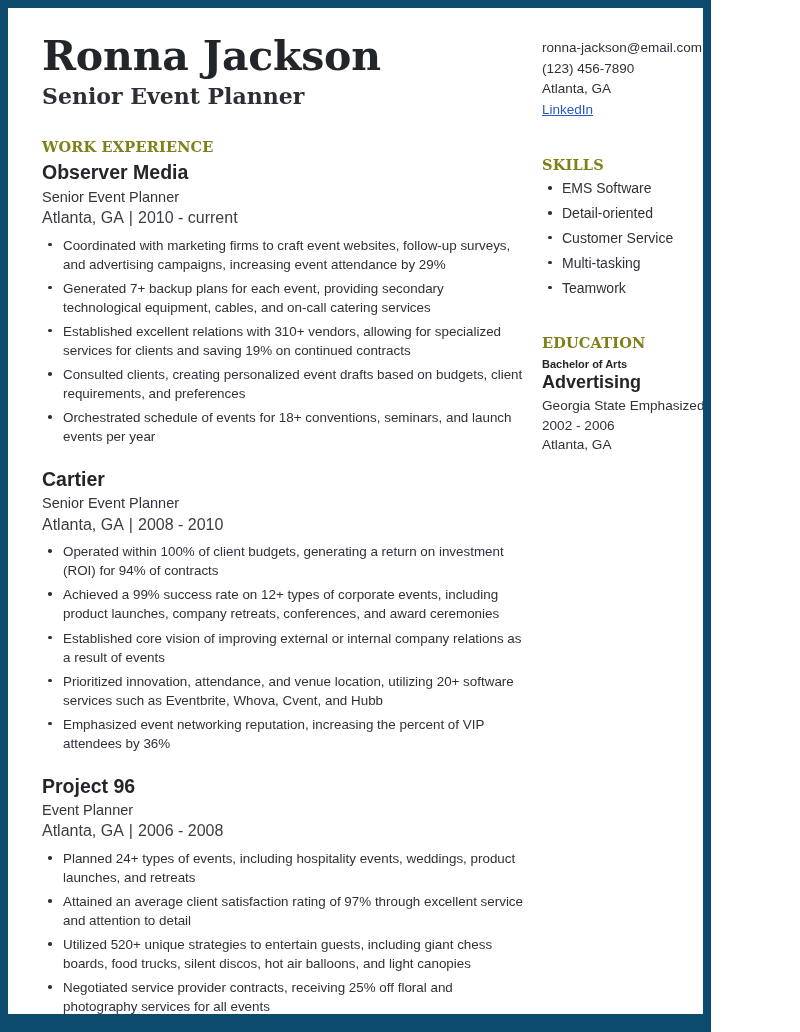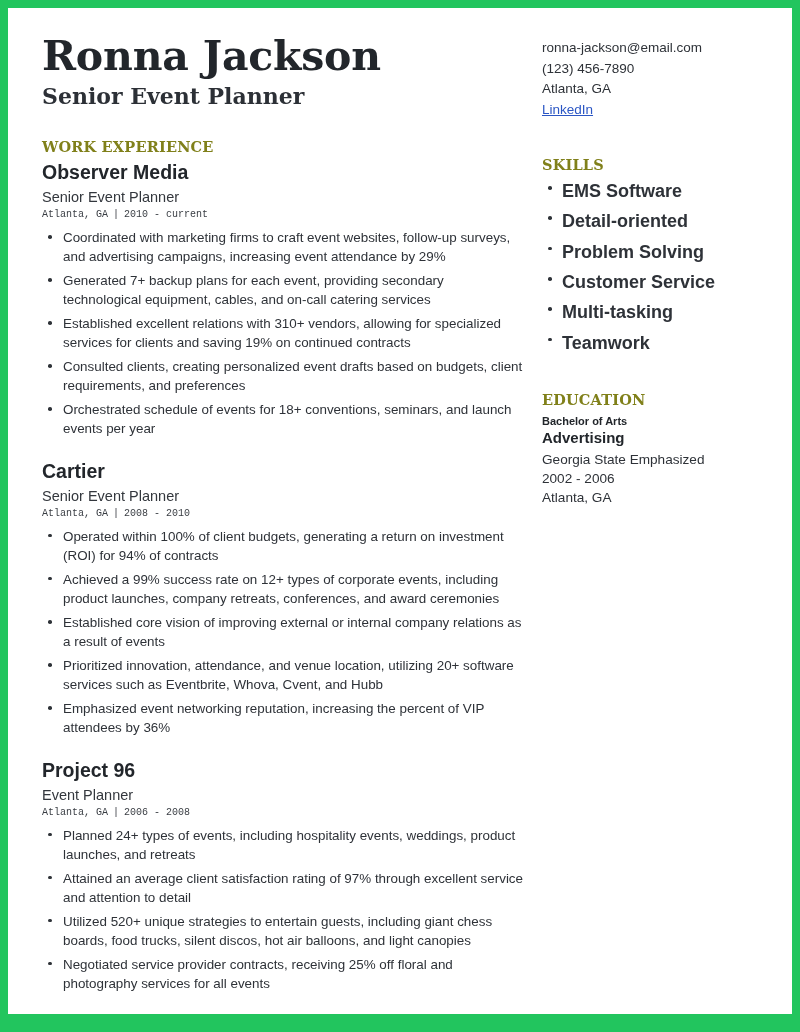--- a/index.html
+++ b/index.html
@@ -2,23 +2,23 @@
 <html><head>
 <meta charset="utf-8">
 <style>
   html, body {
     margin: 0;
     padding: 0;
     background: #ffffff;
   }
   .page {
     position: relative;
-    width: 800px;
+    width: 711px;
     height: 1032px;
-    background: #22c55e;
+    background: #0c4a6e;
     box-sizing: border-box;
     padding: 8px 8px 18px 8px;
     overflow: hidden;
     font-family: "Liberation Sans", sans-serif;
   }
   .sheet {
     position: relative;
     width: 100%;
     height: 100%;
     background: #ffffff;
@@ -100,25 +100,24 @@
     margin: 0 0 3px 0;
   }
   .job-title {
     font-size: 14.5px;
     font-weight: 400;
     color: #33373d;
     line-height: 1.25;
     margin: 0 0 2px 0;
   }
   .job-meta {
-    font-size: 10px;
+    font-size: 16px;
     color: #3a3e44;
     line-height: 1.3;
     margin: 0 0 7px 0;
-    font-family: Liberation Mono, monospace;
   }
   .job-meta .sep { padding: 0 5px; }
 
   ul.bullets {
     list-style: none;
     margin: 0;
     padding: 0;
   }
   ul.bullets li {
     position: relative;
@@ -143,46 +142,45 @@
   
   .right-section { margin-top: 0; }
   .right-section.education { margin-top: 36px; }
   ul.skills {
     list-style: none;
     margin: 4px 0 0 0;
     padding: 0;
   }
   ul.skills li {
     position: relative;
-    font-size: 18px;
+    font-size: 14px;
     color: #2e3238;
     line-height: 1.35;
     padding-left: 20px;
     margin-bottom: 6px;
-    font-weight: bold;
   }
   ul.skills li::before {
     content: "";
     position: absolute;
     left: 6px;
     top: 7px;
     width: 3.6px;
     height: 3.6px;
     border-radius: 50%;
     background: #2e3238;
   }
   .edu-degree {
     font-size: 11px;
     font-weight: 700;
     color: #22262b;
     line-height: 1.3;
     margin: 2px 0 0 0;
   }
   .edu-field {
-    font-size: 15px;
+    font-size: 18px;
     font-weight: 700;
     color: #22262b;
     line-height: 1.3;
     margin: 0 0 2px 0;
   }
   .edu-line {
     font-size: 13.6px;
     color: #2e3238;
     line-height: 1.42;
   }
@@ -259,21 +257,20 @@
           <div class="contact-line">(123) 456-7890</div>
           <div class="contact-line">Atlanta, GA</div>
           <div class="contact-line"><span class="contact-link">LinkedIn</span></div>
         </div>
 
         <div class="right-section" style="margin-top:36px;">
           <div class="section-head">SKILLS</div>
           <ul class="skills">
             <li>EMS Software</li>
             <li>Detail-oriented</li>
-            <li>Problem Solving</li>
             <li>Customer Service</li>
             <li>Multi-tasking</li>
             <li>Teamwork</li>
           </ul>
         </div>
 
         <div class="right-section education">
           <div class="section-head">EDUCATION</div>
           <div class="edu-degree">Bachelor of Arts</div>
           <div class="edu-field">Advertising</div>

